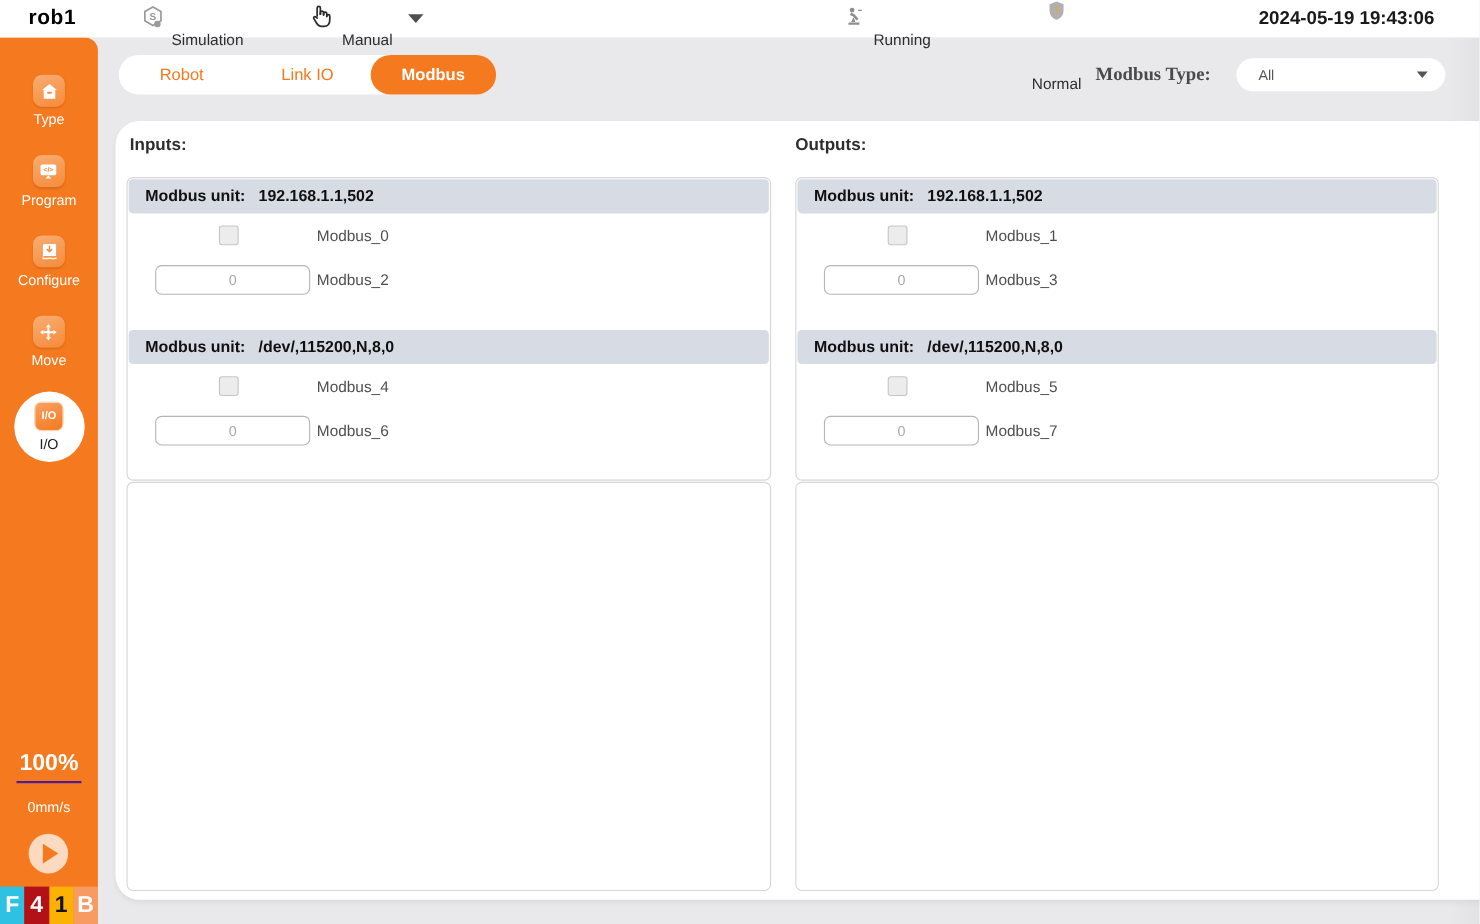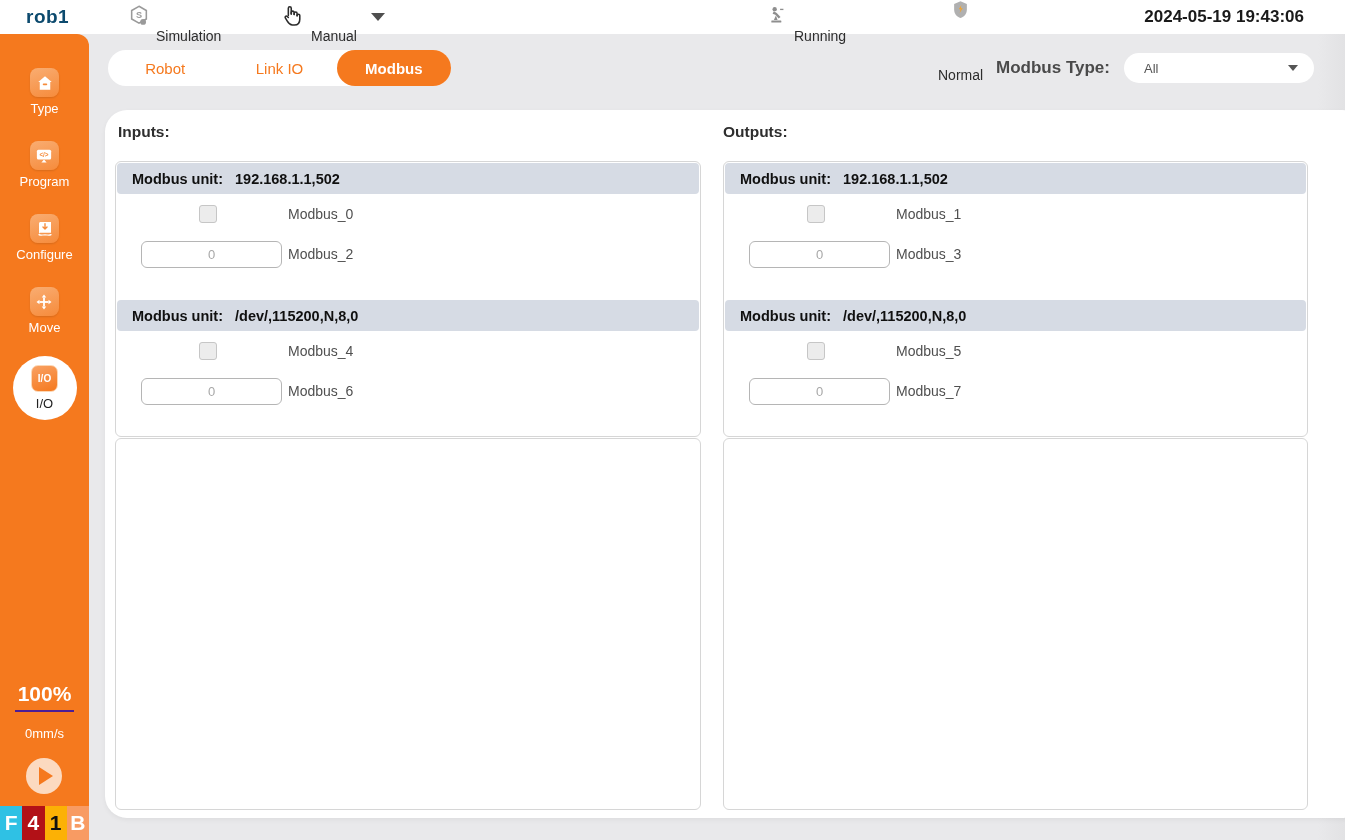--- a/index.html
+++ b/index.html
@@ -11,21 +11,21 @@
     overflow:hidden;
     color:#333;
   }
   
   .topbar {
     position:absolute; top:0; left:0; width:1345px; height:34px;
     background:#ffffff; z-index:5;
   }
   .app-title {
     position:absolute; left:26px; top:6px;
-    font-size:19px; font-weight:bold; color:#0c4a6e; letter-spacing:.5px;
+    font-size:19px; font-weight:bold; color:#000000; letter-spacing:.5px;
   }
   .tb-group { position:absolute; top:0; height:34px; display:flex; align-items:center; gap:6px; }
   .tb-group .tb-label { font-size:14px; color:#2d2d2d;margin-top:38px; }
   .g-sim { left:128px; }
   .g-manual { left:280px; }
   .g-running { left:768px; }
   .g-normal { left:938px;flex-direction:column; }
   .caret {
     width:0; height:0; margin-left:8px;
     border-left:7px solid transparent; border-right:7px solid transparent;
@@ -92,21 +92,21 @@
     position:absolute; left:108px; top:50px; width:343px; height:36px;
     background:#ffffff; border-radius:18px; display:flex;
   }
   .tab {
     flex:1; display:flex; align-items:center; justify-content:center;
     font-size:15px; color:#f5791e; border-radius:18px; cursor:pointer;
   }
   .tab.active { background:#f5791e; color:#ffffff; font-weight:bold; }
   .modbus-type-label {
     position:absolute; left:996px; top:58px;
-    font-size:17px; font-weight:bold; color:#4a4a4a;
+    font-size:17px; font-weight:bold; color:#4a4a4a;font-family:Liberation Serif, serif;
   }
   .modbus-type-select {
     position:absolute; left:1124px; top:53px; width:190px; height:30px;
     background:#ffffff; border-radius:15px;
     display:flex; align-items:center; padding:0 16px 0 20px; cursor:pointer;
   }
   .modbus-type-select .select-value { flex:1; font-size:13px; color:#555555; }
   
   .content {
     position:absolute; left:105px; top:110px; width:1259px; height:708px;

